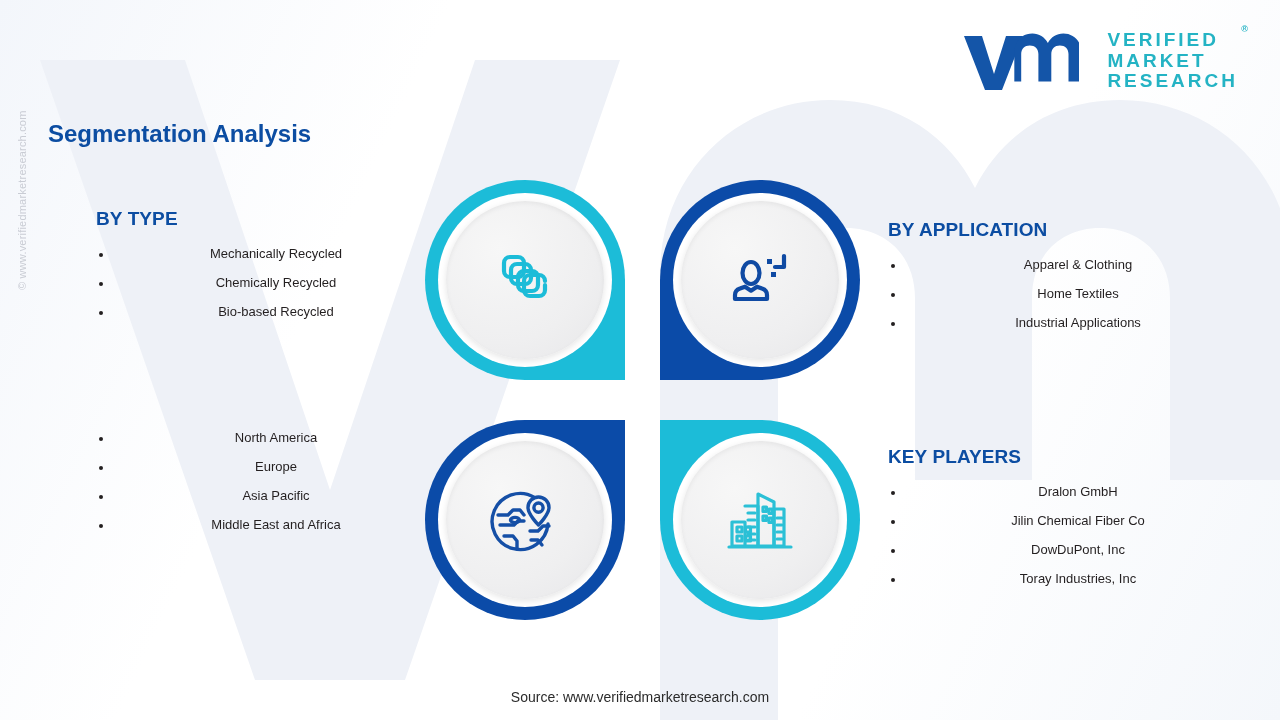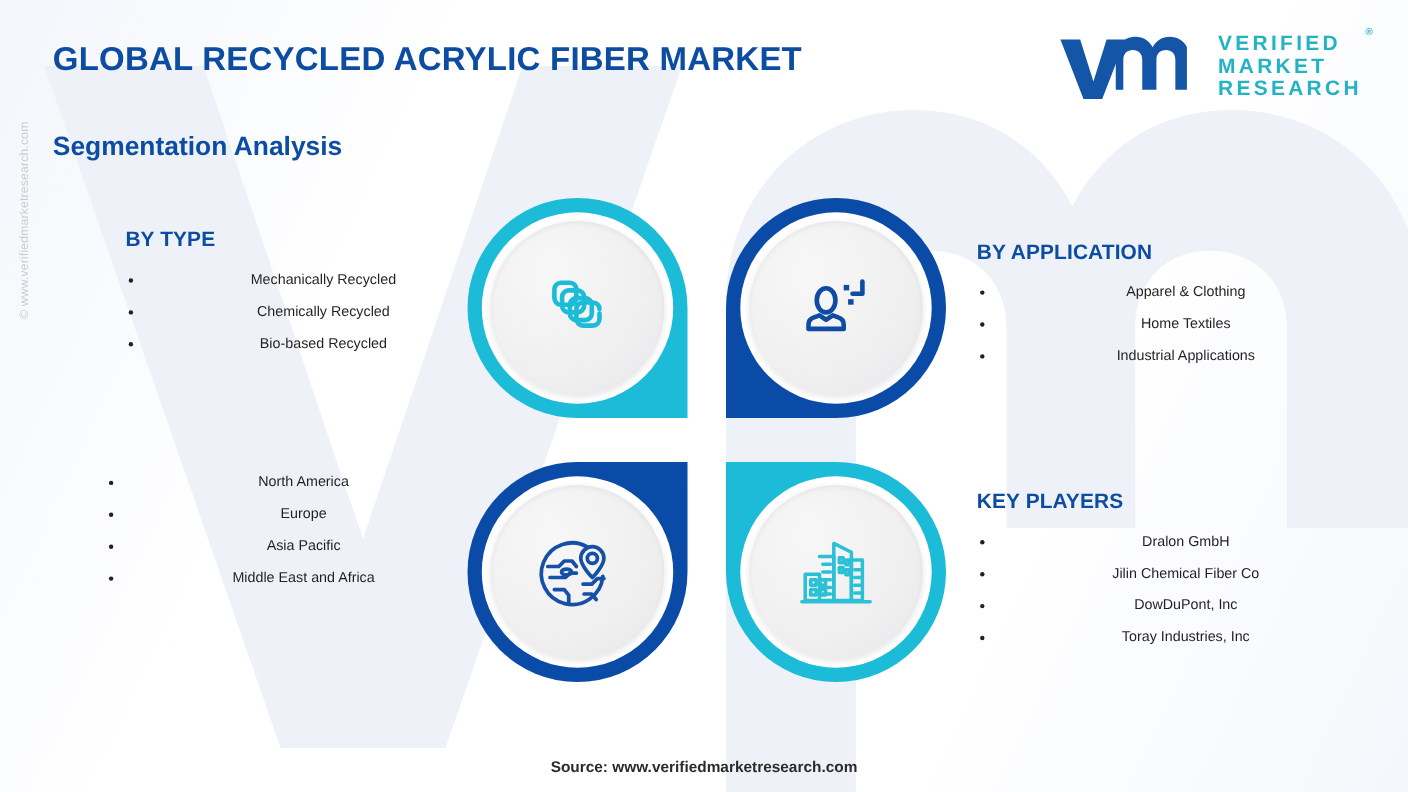--- a/index.html
+++ b/index.html
@@ -95,21 +95,21 @@
     font-size: 11px;
     color: #c9ccd4;
     white-space: nowrap;
     letter-spacing: 0.2px;
   }
 
   
   .col { position: absolute; }
   .col-left  { left: 96px;  width: 330px; }
   .col-right { left: 888px; width: 350px; margin-top: 16px; }
-  .blk-type  { top: 208px; margin-left: 18px; }
+  .blk-type  { top: 208px; }
   .blk-geo   { top: 430px; }
   .blk-app   { top: 203px; }
   .blk-key   { top: 430px; }
 
   .sec-head {
     font-size: 19px;
     font-weight: bold;
     color: #0c4da2;
     margin: 0 0 16px 0;
     letter-spacing: 0.1px;
@@ -185,39 +185,37 @@
 
   
   .source {
     position: absolute;
     left: 0;
     right: 0;
     top: 689px;
     text-align: center;
     font-size: 14px;
     color: #2b2b2b;
-    font-weight: bold;
   }
 </style>
 </head>
 <body>
 
 <div class="slide">
 
   <div class="wm-layer">
     <svg class="wm-svg" viewBox="0 0 1280 660">
       <path d="M40 0 L185 0 L330 430 L475 0 L620 0 L405 620 L255 620 Z" fill="#eef1f7"></path>
       <path d="M660 660 L660 215 C660 110 740 40 830 40 C900 40 950 78 975 128
                C1000 78 1050 40 1120 40 C1212 40 1292 110 1292 215 L1292 420 L1170 420
                L1170 238 C1170 196 1140 168 1100 168 C1060 168 1032 196 1032 238 L1032 420
                L915 420 L915 238 C915 196 886 168 846 168 C806 168 778 196 778 238 L778 660 Z" fill="#eef1f7"></path>
     </svg>
   </div>
 
-  <div class="title">GLOBAL RECYCLED ACRYLIC FIBER MARKET</div>
   <div class="subtitle">Segmentation Analysis</div>
 
   <div class="logo">
     <svg class="logo-mark" width="118" height="62" viewBox="0 0 118 62">
       <path d="M3 6 L21 6 L33 44 L45 6 L62 6 L41 60 L24 60 Z" fill="#1455a8"></path>
       <path d="M55 60 L55 26 C55 13 64 4 76 4 C84 4 90 8 94 15
                C98 8 104 4 112 4 C124 4 133 13 133 26 L133 60 L118 60
                L118 28 C118 22 114 18 108 18 C102 18 98 22 98 28 L98 60
                L83 60 L83 28 C83 22 79 18 73 18 C67 18 63 22 63 28 L63 60 Z" transform="scale(0.86) translate(7,0)" fill="#1455a8"></path>
     </svg>

